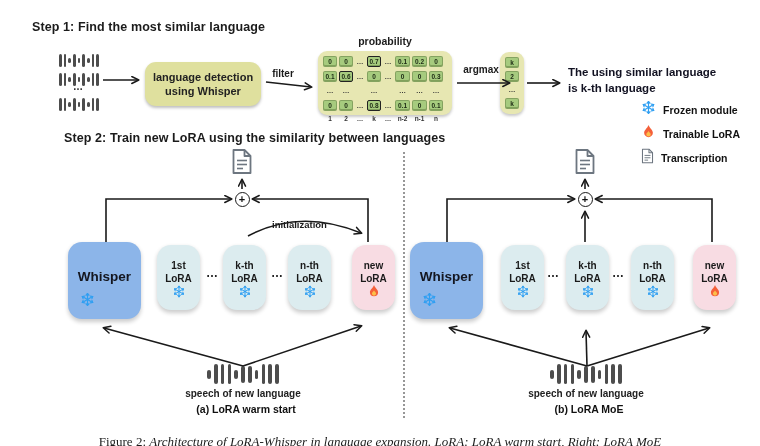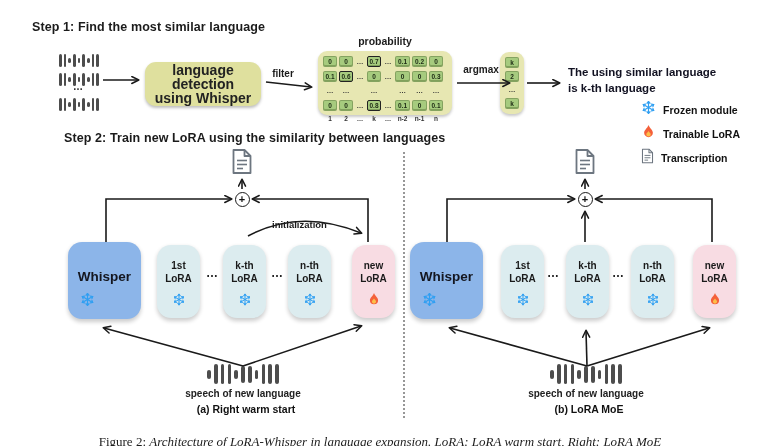--- a/index.html
+++ b/index.html
@@ -13,21 +13,21 @@
   .ctr{text-align:center;}
 
   
   .wave{display:flex;align-items:center;justify-content:center;}
   .wave i{display:inline-block;background:#4d4d4d;border-radius:2px;}
 
   
   .detect-box{
     left:145px;top:48px;width:116px;height:44px;background:#dfe09e;border-radius:11px;
     box-shadow:0 2px 3px rgba(0,0,0,.25);display:flex;flex-direction:column;justify-content:center;
-    font-size:14px;font-weight:600;text-align:center;line-height:14px;color:#222;
+    font-size:11px;font-weight:600;text-align:center;line-height:14px;color:#222;
   }
 
   
   .khaki{background:#e7e7b2;border-radius:9px;box-shadow:0 2px 3px rgba(0,0,0,.22);}
   .m-box{left:318px;top:37px;width:134px;height:64px;padding:5px 5px 4px 5px;box-sizing:border-box;
          display:flex;flex-direction:column;justify-content:space-between;}
   .m-row{display:flex;gap:2px;align-items:center;}
   .m-cell{height:11px;background:#a6cb7e;border:1px solid rgba(70,90,40,.35);border-radius:2px;
           box-shadow:inset 0 -1px 0 rgba(60,80,30,.35);font-size:6.5px;font-weight:700;color:#1d2a14;
           display:flex;align-items:center;justify-content:center;box-sizing:border-box;}
@@ -43,21 +43,21 @@
   
   .legend{left:641px;top:88px;display:flex;flex-direction:column;gap:9px;}
   .legend-row{display:flex;align-items:center;gap:7px;height:15px;}
   .legend-row .lbl{font-size:10.5px;font-weight:700;color:#111;}
 
   
   .box{position:absolute;border-radius:14px;box-shadow:0 2.5px 4px rgba(0,0,0,.20);}
   .whisper{width:73px;height:77px;background:#8cb5e9;}
   .whisper .wlabel{position:absolute;width:100%;top:27px;text-align:center;font-size:13.5px;font-weight:700;color:#14161f;}
   .whisper .wice{position:absolute;left:12px;bottom:8px;}
-  .lora{width:43px;height:73px;background:#dcecef;}
+  .lora{width:43px;height:65px;background:#dcecef;}
   .lora.pink{background:#f8dce3;}
   .lora .llabel{position:absolute;width:100%;top:15px;text-align:center;font-size:10px;font-weight:600;line-height:12.5px;color:#1a1a1a;}
   .lora .licon{position:absolute;left:50%;transform:translateX(-50%);bottom:8px;}
   .ellip{position:absolute;width:18px;text-align:center;font-size:12px;font-weight:700;color:#222;}
 
   .plus-circle{position:absolute;width:15px;height:15px;border:1.6px solid #1a1a1a;border-radius:50%;
                background:#fff;box-sizing:border-box;display:flex;align-items:center;justify-content:center;
                font-size:11px;font-weight:700;color:#111;line-height:1;z-index:3;}
 
   .init-label{left:272px;top:205px;font-size:9.5px;font-weight:700;color:#1a1a1a;}
@@ -403,21 +403,21 @@
       <i style="width:3.6px;height:20px;margin-right:3.2px;"></i>
       <i style="width:3.6px;height:9px;margin-right:3.2px;"></i>
       <i style="width:3.6px;height:17px;margin-right:3.2px;"></i>
       <i style="width:3.6px;height:17px;margin-right:3.2px;"></i>
       <i style="width:3.6px;height:9px;margin-right:3.2px;"></i>
       <i style="width:3.6px;height:20px;margin-right:3.2px;"></i>
       <i style="width:3.6px;height:20px;margin-right:3.2px;"></i>
       <i style="width:3.6px;height:20px;"></i>
     </div>
   <div class="abs speech-label" style="left:161px;top:374px;">speech of new language</div>
-  <div class="abs diag-caption" style="left:161px;top:389px;">(a) Right warm start</div>
+  <div class="abs diag-caption" style="left:161px;top:389px;">(a) LoRA warm start</div>
 
   <span class="abs" style="left:574px;top:134px;"><svg width="22" height="27" viewBox="0 0 22 26">
       <path d="M2.5 1.5 h11 l6 6 v17 h-17 z" fill="#fff" stroke="#6d7680" stroke-width="1.8" stroke-linejoin="round"></path>
       <path d="M13.5 1.5 v6 h6" fill="none" stroke="#6d7680" stroke-width="1.8" stroke-linejoin="round"></path>
       <line x1="6" y1="12" x2="16" y2="12" stroke="#6d7680" stroke-width="1.6"></line>
       <line x1="6" y1="16" x2="16" y2="16" stroke="#6d7680" stroke-width="1.6"></line>
       <line x1="6" y1="20" x2="12" y2="20" stroke="#6d7680" stroke-width="1.6"></line>
     </svg></span>
   <div class="plus-circle" style="left:577.5px;top:177.5px;">+</div>
 

